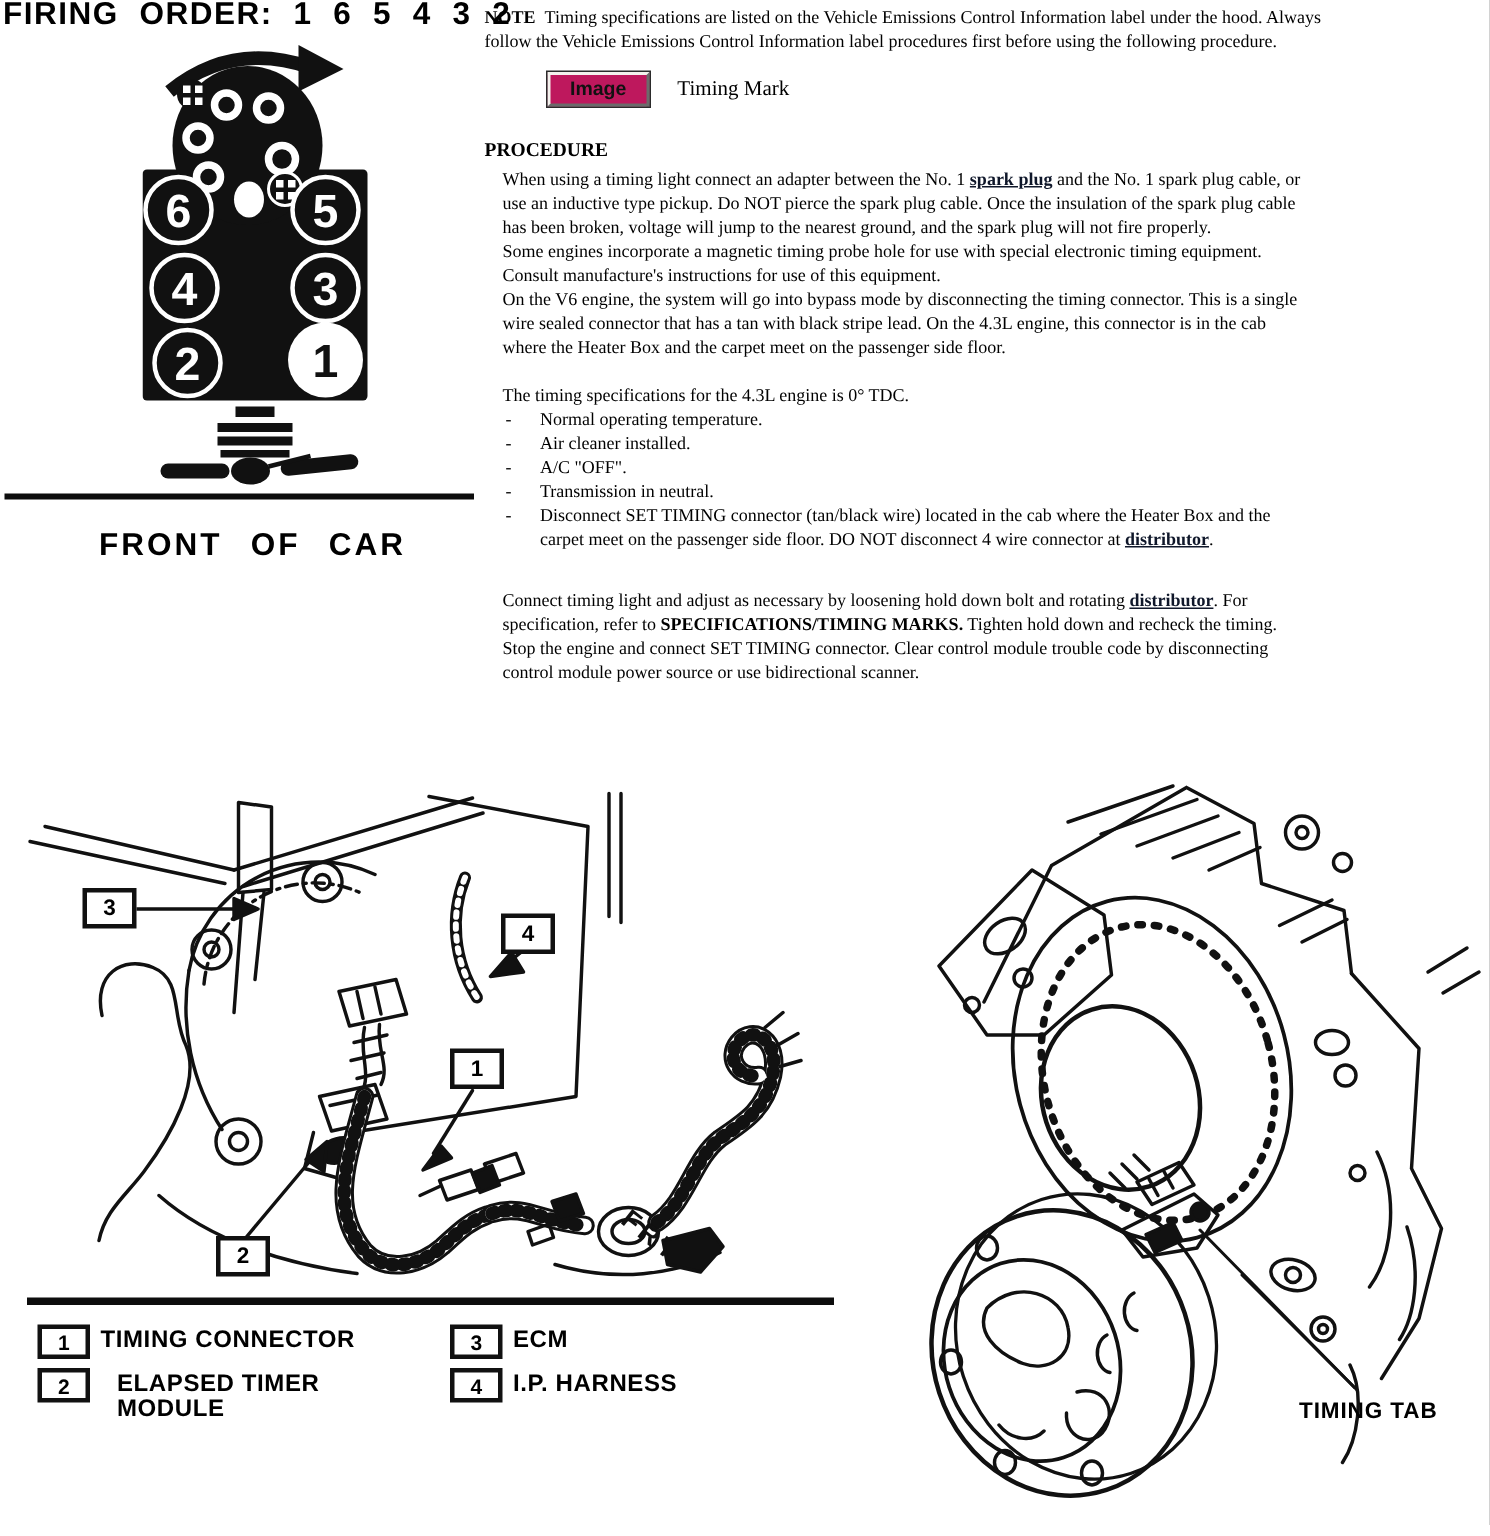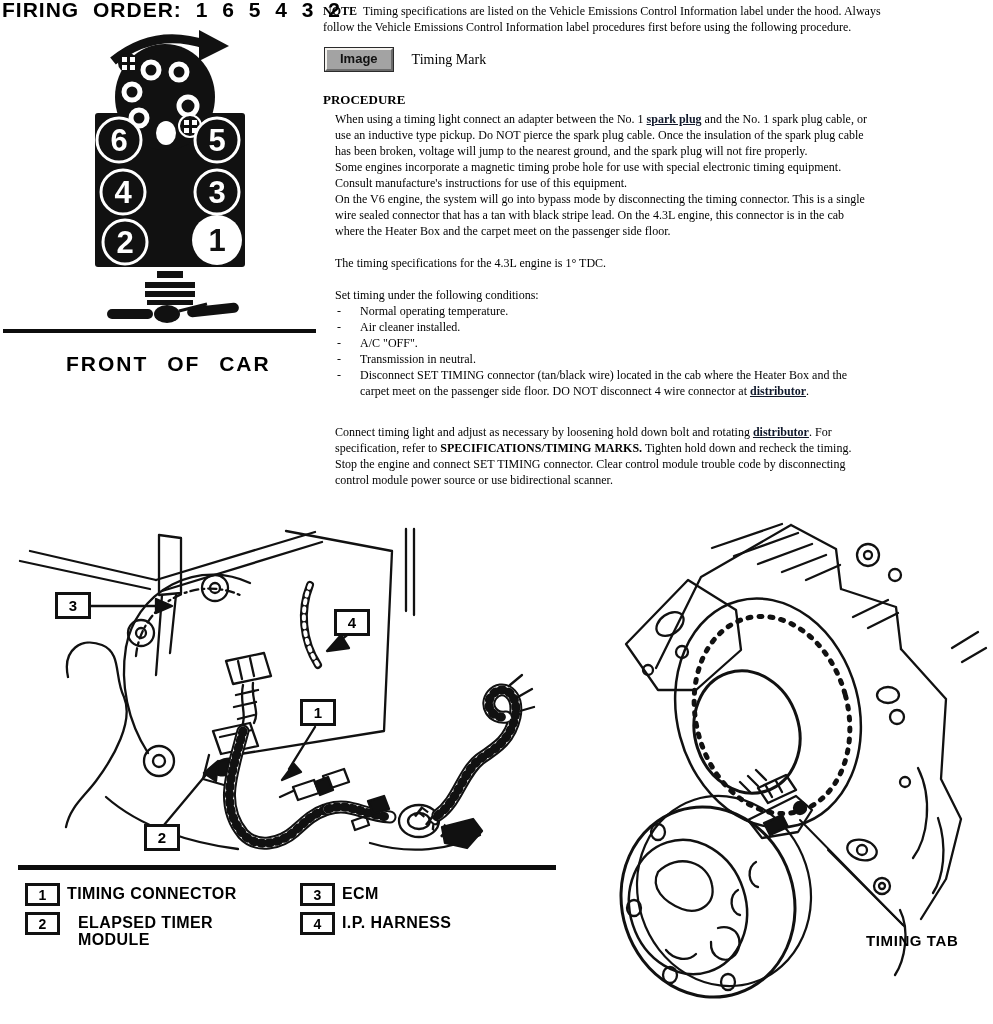--- a/index.html
+++ b/index.html
@@ -10,24 +10,24 @@
   #fo-title{left:2px;top:-2px;font-family:"Liberation Sans",sans-serif;font-weight:bold;
             font-size:21px;letter-spacing:1px;word-spacing:7px;white-space:nowrap;}
   #fo-rule{left:3px;top:329px;width:313px;height:4px;background:#0d0d0d;}
   #front-label{left:66px;top:352px;font-family:"Liberation Sans",sans-serif;font-weight:bold;
                font-size:21px;letter-spacing:2px;word-spacing:11px;white-space:nowrap;}
   
   #rcol{left:323px;top:0;width:670px;font-size:12px;line-height:16px;}
   #note-p{margin:3px 0 0 0;width:562px;}
   .b{font-weight:bold;}
   #img-row{margin:13px 0 0 2px;display:flex;align-items:center;}
-  #img-btn{display:inline-block;background:#a3a3a3;border:2px solid;cursor:pointer;
+  #img-btn{display:inline-block;background:#be185d;border:2px solid;cursor:pointer;
            border-color:#f4f2ee #6b6b6b #6b6b6b #f4f2ee;outline:1px solid #2b2b2b;
            font-family:"Liberation Sans",sans-serif;font-weight:bold;font-size:13px;
-           padding:1px 13px 2px 13px;color:#111;}
+           padding:1px 13px 2px 13px;color:#111;margin-left:40px;}
   #img-caption{margin-left:19px;font-weight:normal;font-size:14px;}
   #proc-head{margin:21px 0 0 0;font-weight:bold;font-size:13px;}
   #proc-body{margin:3px 0 0 12px;width:532px;}
   #proc-body p{margin:0;}
   p.gap16{margin-top:16px !important;}
   p.gap24{margin-top:25px !important;}
   .cond-row{display:flex;margin:0;}
   .cond-dash{width:23px;flex:0 0 23px;padding-left:2px;}
   .cond-text{flex:1;}
   a.doclink{color:#0f172a;font-weight:bold;text-decoration:underline;cursor:pointer;}
@@ -125,23 +125,22 @@
       <span id="img-caption">Timing Mark</span>
     </div>
 
     <div id="proc-head">PROCEDURE</div>
 
     <div id="proc-body">
       <p><span>When using a timing light connect an adapter between the No. 1 </span><a class="doclink">spark plug</a><span> and the No. 1 spark plug cable, or use an inductive type pickup. Do NOT pierce the spark plug cable. Once the insulation of the spark plug cable has been broken, voltage will jump to the nearest ground, and the spark plug will not fire properly.</span></p>
       <p>Some engines incorporate a magnetic timing probe hole for use with special electronic timing equipment. Consult manufacture's instructions for use of this equipment.</p>
       <p>On the V6 engine, the system will go into bypass mode by disconnecting the timing connector. This is a single wire sealed connector that has a tan with black stripe lead. On the 4.3L engine, this connector is in the cab where the Heater Box and the carpet meet on the passenger side floor.</p>
 
-      <p class="gap16">The timing specifications for the 4.3L engine is 1° TDC.</p>
-
-      <p class="gap16">Set timing under the following conditions:</p>
+      <p class="gap16">The timing specifications for the 4.3L engine is 0° TDC.</p>
+
       <div class="cond-row">
         <span class="cond-dash">-</span>
         <span class="cond-text">Normal operating temperature.</span>
         </div>
       <div class="cond-row">
         <span class="cond-dash">-</span>
         <span class="cond-text">Air cleaner installed.</span>
         </div>
       <div class="cond-row">
         <span class="cond-dash">-</span>

